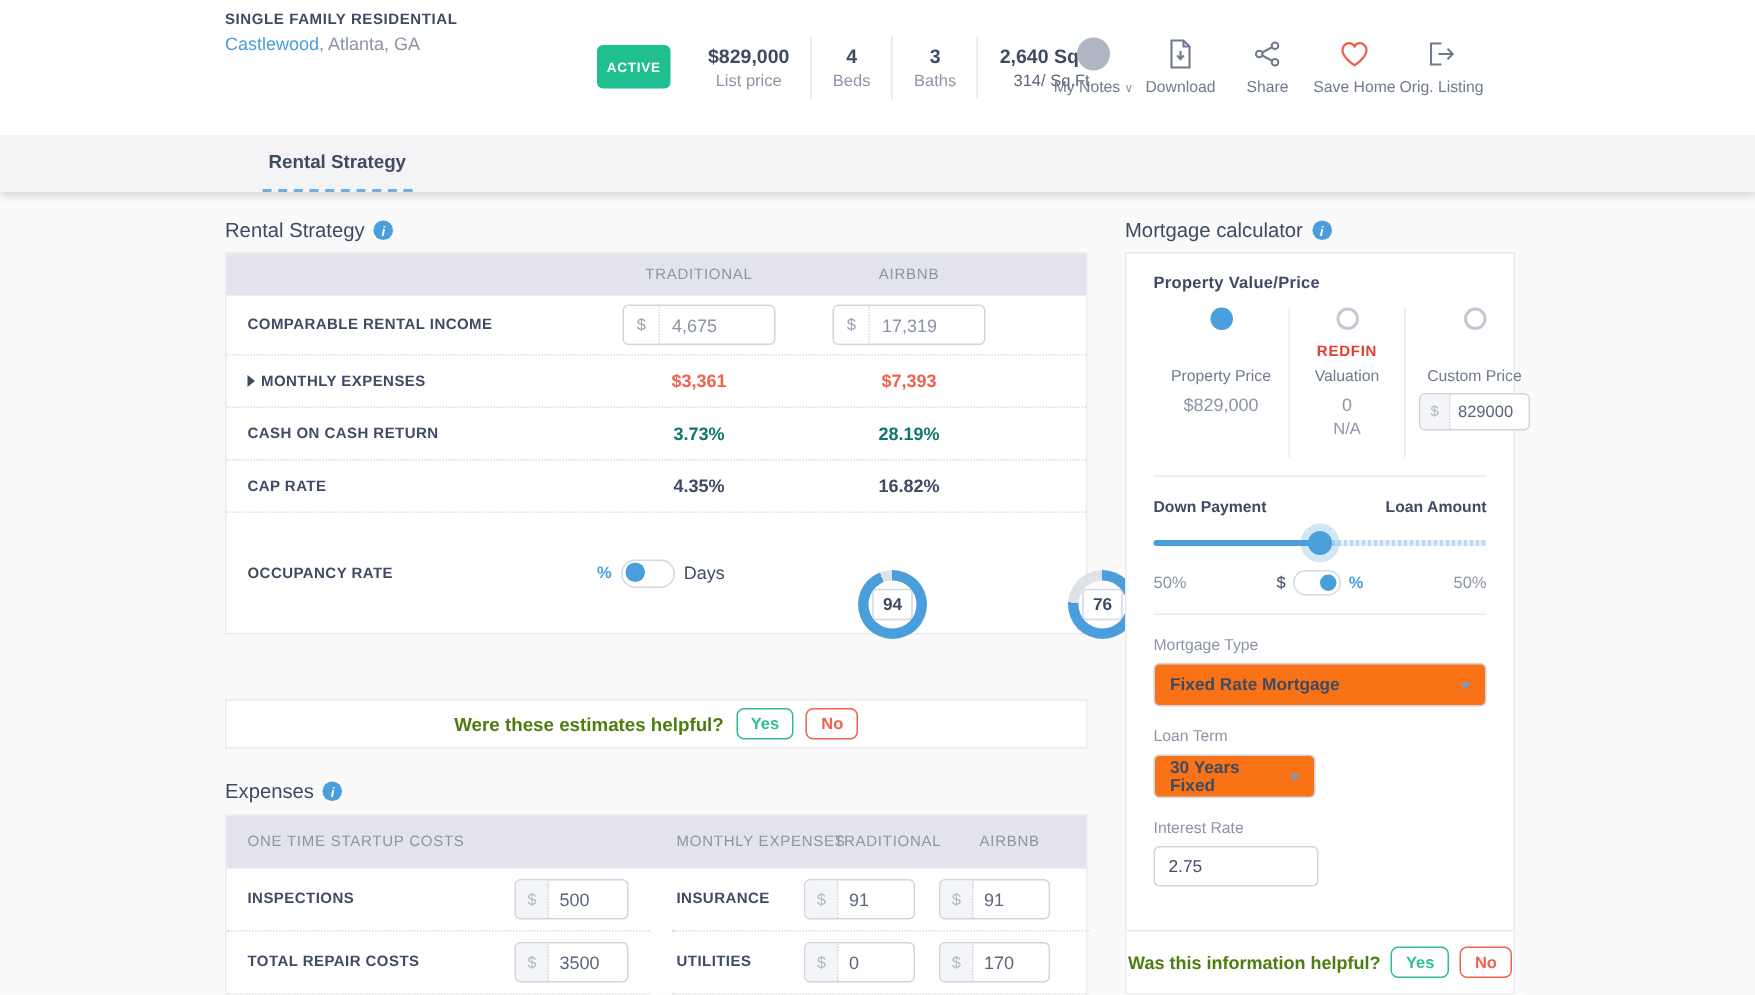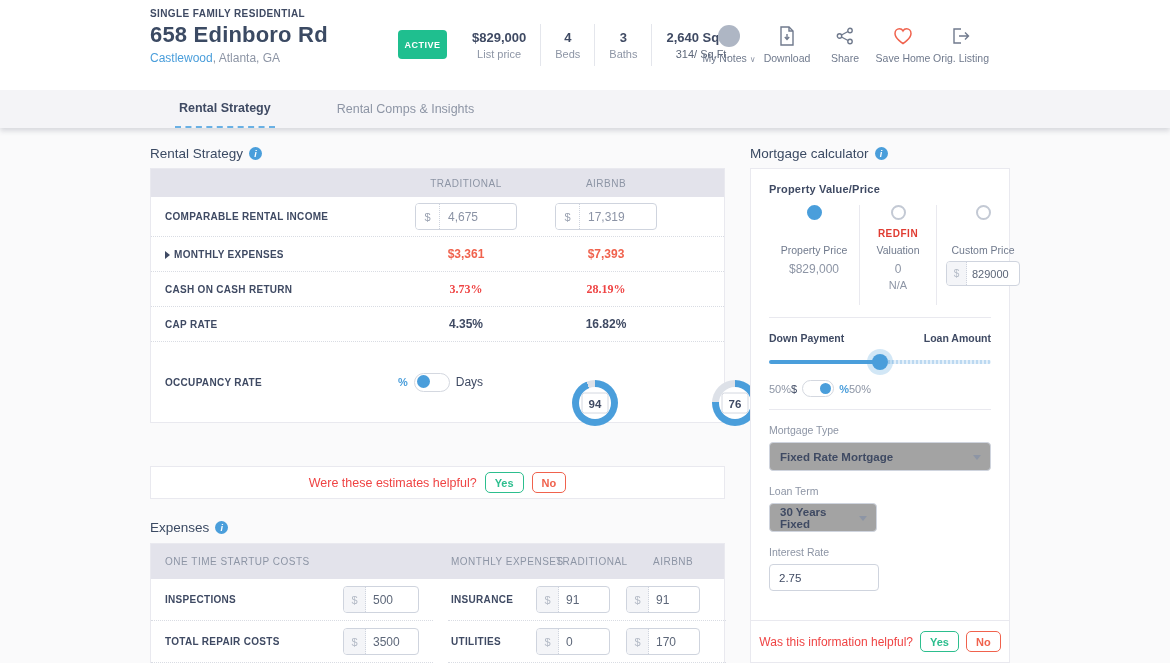--- a/index.html
+++ b/index.html
@@ -55,21 +55,21 @@
   .rs-title { position:absolute; left:150px; top:18px; }
   .rs-card { position:absolute; left:150px; top:40px; width:575px; }
   .rs-head { height:28px; background:#e3e3eb; display:grid; grid-template-columns:235px 160px 120px 1fr; align-items:center; }
   .col-h { font-size:10px; color:#8d95a5; letter-spacing:.5px; text-align:center; }
   .rs-row { display:grid; grid-template-columns:235px 160px 120px 1fr; align-items:center; min-height:35px;
     border-bottom:1px dotted #d9dce3; }
   .rs-row:last-child { border-bottom:none; }
   .rs-label { font-size:10px; font-weight:bold; letter-spacing:.3px; color:#3f4a63; padding-left:14px; }
   .rs-val { font-size:12px; font-weight:bold; text-align:center; color:#3f4a63; }
   .rs-val.red { color:#f0624d; }
-  .rs-val.green { color:#ef4444;font-family:Liberation Serif, serif; }
+  .rs-val.green { color:#0f766e; }
   .tri { display:inline-block; width:0; height:0; border-left:5px solid #3f4a63; border-top:4px solid transparent;
     border-bottom:4px solid transparent; margin-right:4px; vertical-align:-1px; }
 
   .money-input { display:inline-flex; align-items:center; height:27px; border:1px solid #cfd4de; border-radius:4px;
     background:#fff; overflow:hidden; }
   .money-input .cur { width:24px; text-align:center; font-size:11px; color:#9aa2b1; border-right:1px dotted #cfd4de;
     align-self:stretch; display:flex; align-items:center; justify-content:center; background:#fff; }
   .money-input input { border:none; outline:none; width:76px; padding:0 8px; font-size:12px; color:#8b93a5;
     font-family:"Liberation Sans", sans-serif; background:transparent; }
   .income-row { min-height:40px; }
@@ -85,21 +85,21 @@
   .toggle .knob.left { left:2px; } .toggle .knob.right { right:2px; }
   .donut { position:relative; width:46px; height:46px; border-radius:50%;
     background:conic-gradient(#4a9edb calc(var(--p)*1%), #dde1e8 0); }
   .donut::before { content:""; position:absolute; inset:7px; border-radius:50%; background:#fff; }
   .donut .num { position:absolute; top:50%; left:50%; transform:translate(-50%,-50%); background:#fff;
     border:1px solid #d4d8e0; border-radius:3px; min-width:27px; height:21px; display:flex; align-items:center;
     justify-content:center; font-size:11.5px; font-weight:bold; color:#3f4a63; }
 
   .feedback-card { position:absolute; display:flex; align-items:center; justify-content:center; gap:8px; }
   .fb-left { left:150px; top:338px; width:575px; height:33px; }
-  .fb-q { color:#ef4444; font-size:12.5px; font-weight:normal; }
+  .fb-q { color:#4d7c0f; font-size:12.5px; font-weight:bold; }
   .fb-btn { height:21px; padding:0 9px; border-radius:5px; background:#fff; font-size:11px; font-weight:bold;
     display:inline-flex; align-items:center; cursor:pointer; }
   .fb-yes { border:1.5px solid #2cbe8e; color:#2cbe8e; }
   .fb-no  { border:1.5px solid #f0624d; color:#f0624d; }
 
   
   .exp-title { position:absolute; left:150px; top:392px; }
   .exp-card { position:absolute; left:150px; top:415px; width:575px; height:260px; }
   .exp-head { height:35px; background:#e3e3eb; position:relative; }
   .exp-head span { position:absolute; top:12px; font-size:10px; color:#8d95a5; letter-spacing:.5px; }
@@ -147,30 +147,30 @@
   .mc-divider { border-top:1px solid #e9e9ef; margin:12px 0 0 0; }
 
   .dp-row { display:flex; justify-content:space-between; margin-top:14px; }
   .dp-row span { font-size:10.5px; font-weight:bold; color:#3f4a63; }
   .slider { position:relative; height:16px; margin-top:10px; }
   .slider .track-l { position:absolute; top:6px; left:0; width:50%; height:4px; border-radius:2px 0 0 2px; background:#4a9edb; }
   .slider .track-r { position:absolute; top:6px; right:0; width:50%; height:4px; border-radius:0 2px 2px 0;
     background:repeating-linear-gradient(90deg,#bcd9f1 0 2px,#e4f0fa 2px 4px); }
   .slider .knob { position:absolute; top:0; left:50%; transform:translateX(-50%); width:16px; height:16px;
     border-radius:50%; background:#4a9edb; box-shadow:0 0 0 5px rgba(74,158,219,.25); cursor:pointer; }
-  .pct-row { display:flex; align-items:center; margin-top:10px; }
+  .pct-row { display:flex; align-items:center; justify-content:space-between; margin-top:10px; }
   .pct-row .side { font-size:11px; color:#8d95a5; }
   .pct-mid { display:flex; align-items:center; gap:5px; }
   .pct-mid .d { font-size:11px; color:#3f4a63; }
   .pct-mid .p { font-size:11px; color:#4a9edb; font-weight:bold; }
   .pct-mid .toggle { width:32px; height:17px; } .pct-mid .knob { width:11px; height:11px; top:1.5px; }
 
   .field-label { font-size:10.5px; color:#8d95a5; margin-top:14px; }
   .select-box { position:relative; margin-top:6px; height:29px; border:1px solid #cfd4de; border-radius:4px;
-    background:#a3a3a3; display:flex; align-items:center; padding:0 24px 0 10px; cursor:pointer; }
+    background:#f97316; display:flex; align-items:center; padding:0 24px 0 10px; cursor:pointer; }
   .select-box .sv { font-size:11.5px; font-weight:bold; color:#3f4a63; }
   .select-box .caret { position:absolute; right:9px; top:12px; width:0; height:0;
     border-left:4px solid transparent; border-right:4px solid transparent; border-top:5px solid #8d95a5; }
   .w-narrow { width:108px; }
   .text-input { margin-top:6px; height:27px; width:110px; border:1px solid #cfd4de; border-radius:4px;
     padding:0 9px; font-size:11.5px; color:#3f4a63; font-family:"Liberation Sans", sans-serif; outline:none; }
 
   .mc-feedback { position:absolute; left:0; right:0; bottom:0; height:42px; border-top:1px solid #e9e9ef;
     display:flex; align-items:center; justify-content:center; gap:7px; background:#fff; }
   .mc-feedback .fb-q { font-size:12px; }
@@ -179,21 +179,20 @@
   .icon-svg { display:block; }
 </style>
 </head>
 <body>
 
 <div class="page">
 
   <header class="topbar">
     <div class="prop">
       <div class="prop-type">SINGLE FAMILY RESIDENTIAL</div>
-      <div class="prop-address">658 Edinboro Rd</div>
       <div class="prop-loc">
         <span class="nbhd">Castlewood</span><span>, Atlanta, GA</span>
       </div>
     </div>
 
     <div class="status-badge">ACTIVE</div>
 
     <div class="stats">
       <div class="stat">
         <div class="v">$829,000</div>
@@ -256,21 +255,20 @@
             <path d="M8 9h9M14 5.5L17.5 9 14 12.5" fill="none" stroke="#707a8d" stroke-width="1.4"></path>
           </svg>
         </div>
         <div class="lbl">Orig. Listing</div>
       </div>
     </div>
   </header>
 
   <nav class="tabbar">
     <div class="tab active tab-rs">Rental Strategy</div>
-    <div class="tab">Rental Comps &amp; Insights</div>
   </nav>
 
   <main class="content">
 
     <div class="section-title rs-title">
       <span>Rental Strategy</span>
       <span class="info-dot">i</span>
     </div>
 
     <div class="card rs-card">

